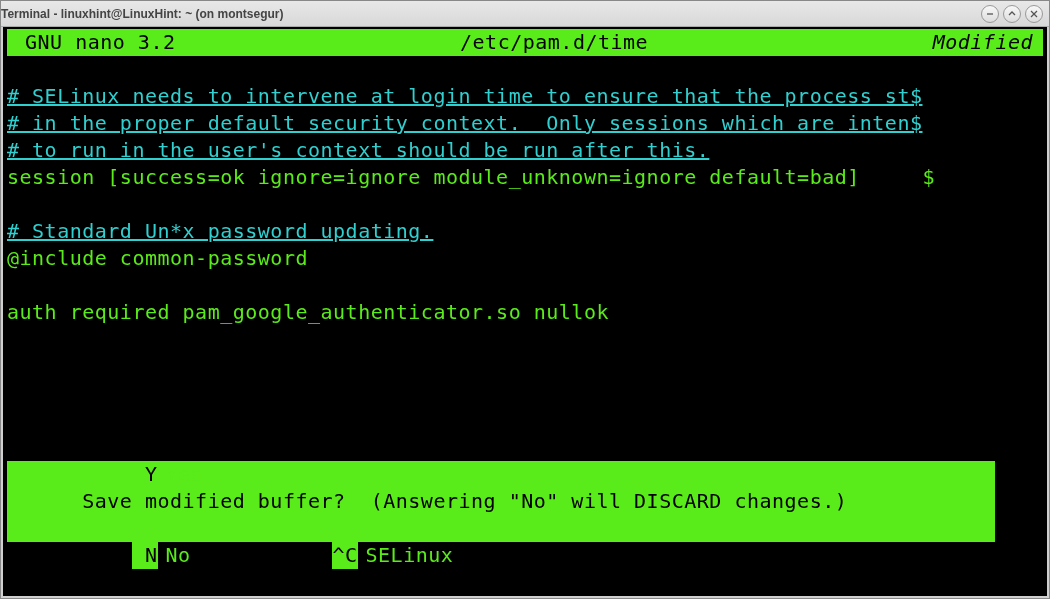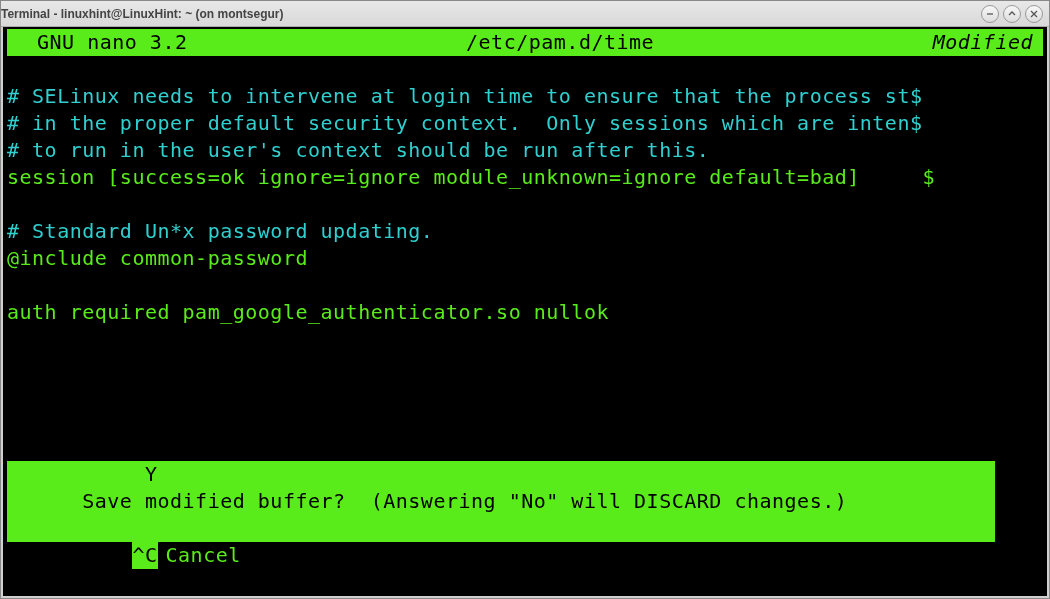--- a/index.html
+++ b/index.html
@@ -67,37 +67,37 @@
       border-top: none;
     }
     .nano-header {
       background: #5aeb1a;
       color: #000;
       display: flex;
       white-space: pre;
     }
     .nano-header-left {
       padding-left: 18px;
-      margin-left: 12px;
     }
     .nano-header-center {
       flex: 1;
       text-align: center;
     }
     .nano-header-right {
       padding-right: 10px;
       font-style: italic;
     }
     .content-area {
       color: #5aeb1a;
       white-space: pre;
       margin-top: 27px;
     }
     .comment-line {
       color: #30d0d0;
+      text-decoration: underline;
     }
     .prompt-bar {
       position: absolute;
       bottom: 54px;
       left: 4px;
       right: 52px;
       background: #5aeb1a;
       color: #000;
       white-space: pre;
     }
@@ -167,18 +167,21 @@
     </div>
 
     <div class="options-area">
       <div class="opt-row">
         <div class="opt-cell">
           <span class="opt-key"> Y</span><span class="opt-label">Yes</span>
         </div>
       </div>
       <div class="opt-row">
         <div class="opt-cell">
-          <span class="opt-key">^C</span><span class="opt-label">Cancel</span>
+          <span class="opt-key"> N</span><span class="opt-label">No</span>
+        </div>
+        <div class="opt-cell">
+          <span class="opt-key">^C</span><span class="opt-label">SELinux</span>
         </div>
       </div>
     </div>
   </div>
 </div>
 
 </body></html>

